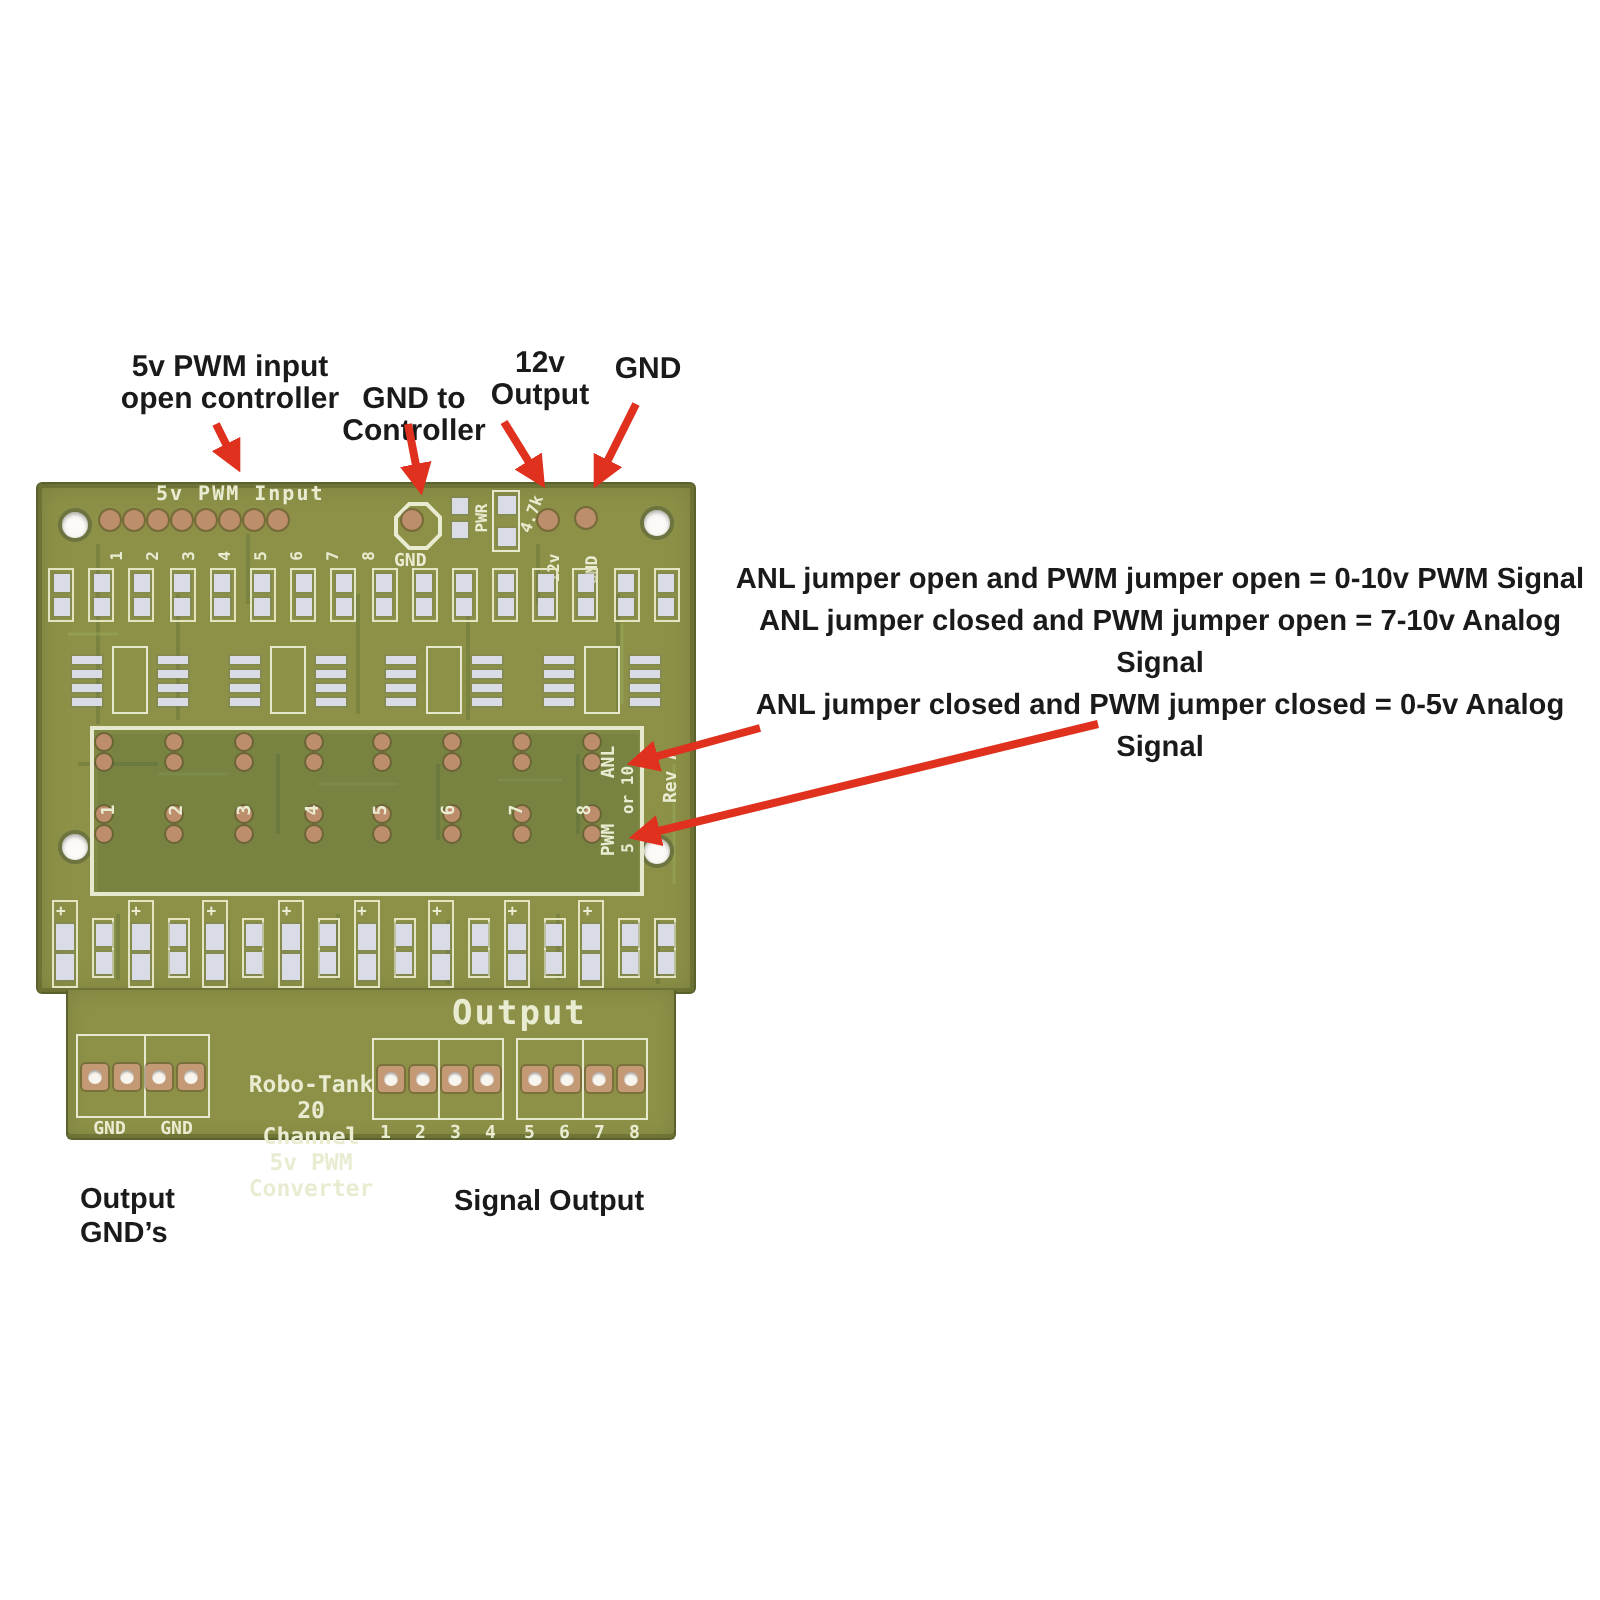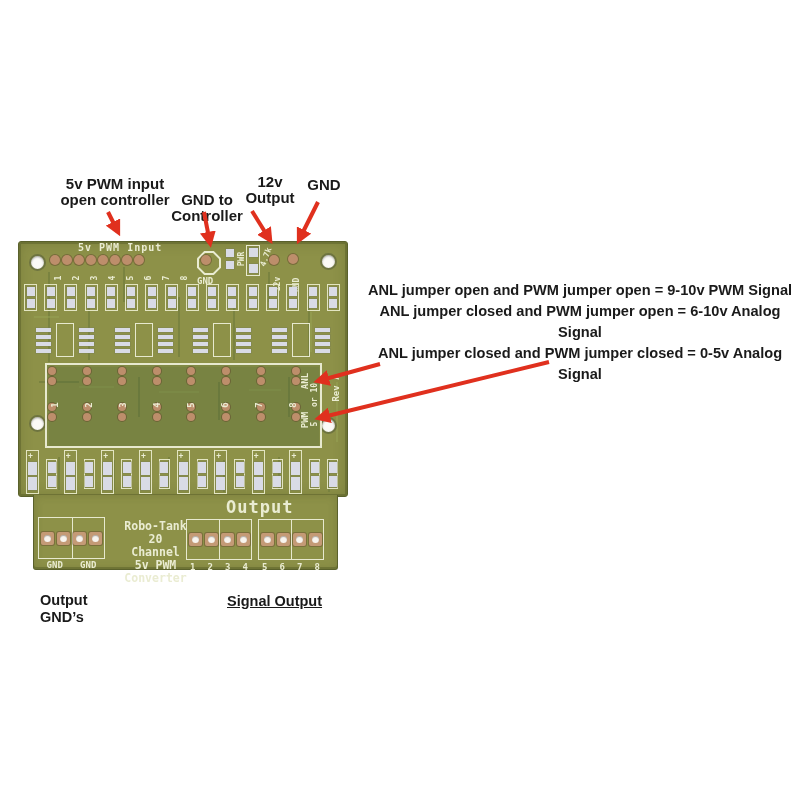--- a/index.html
+++ b/index.html
@@ -83,21 +83,21 @@
   .tblock .divider { position:absolute; left:50%; top:0; bottom:0; width:1px; background:#e7e9cf; }
   .tpin { position:relative; width:13px; height:13px; background:#c49a76; border-radius:2px;
           box-shadow:0 0 0 1px rgba(92,62,40,.4); }
   .tpin .thole { position:absolute; left:3px; top:3px; width:7px; height:7px; border-radius:50%;
           background:#f8f4ee; box-shadow: inset 0 1px 1px rgba(0,0,0,.3); }
   .tlabels { position:absolute; display:flex; justify-content:space-around;
              color:#eaecd2; font:bold 9px "DejaVu Sans Mono", monospace; }
   .tlabels.nums { justify-content:space-between; }
 
   
-  #board-title { position:absolute; left:104px; top:520px; width:84px; text-align:center;
+  #board-title { position:absolute; left:104px; top:536px; width:84px; text-align:center;
                  color:#eaecd2; font:bold 11.5px "DejaVu Sans Mono", monospace; line-height:13px;padding-left:19px; }
 
   
   .callout { position:absolute; color:#1a1a1a; font-weight:bold; font-size:15px; line-height:16px;
              text-align:center; font-family:"Liberation Sans", sans-serif; }
   #jumper-notes { position:absolute; left:360px; top:280px; width:440px; text-align:center;
                   color:#1a1a1a; font-weight:bold; font-size:14.6px; line-height:21px;
                   font-family:"Liberation Sans", sans-serif; }
   .bottom-label { position:absolute; color:#1a1a1a; font-weight:bold; font-size:14.5px; line-height:17px;
                   font-family:"Liberation Sans", sans-serif; }
@@ -556,30 +556,30 @@
   </div>
   <div class="callout" style="left:240px; top:174px; width:60px;">
     <div>12v</div>
     <div>Output</div>
   </div>
   <div class="callout" style="left:303px; top:177px; width:42px;">
     <div>GND</div>
   </div>
 
   <div id="jumper-notes">
-    <div>ANL jumper open and PWM jumper open = 9-10v PWM Signal</div>
-    <div>ANL jumper closed and PWM jumper open = 6-10v Analog Signal</div>
+    <div>ANL jumper open and PWM jumper open = 0-10v PWM Signal</div>
+    <div>ANL jumper closed and PWM jumper open = 7-10v Analog Signal</div>
     <div>ANL jumper closed and PWM jumper closed = 0-5v Analog Signal</div>
   </div>
 
   <div class="bottom-label" style="left:40px; top:592px;">
     <div>Output</div>
     <div>GND’s</div>
   </div>
-  <div class="bottom-label" style="left:227px; top:593px;text-decoration:underline;">
+  <div class="bottom-label" style="left:227px; top:593px;">
     <div>Signal Output</div>
   </div>
 
   <svg class="overlay" width="800" height="800">
     <defs>
       <marker id="ah" viewBox="0 0 10 10" refX="7" refY="5" markerWidth="4" markerHeight="4" orient="auto-start-reverse" fill="#e0301e">
         <path d="M0,0 L10,5 L0,10 z"></path>
       </marker>
     </defs>
     <g stroke="#e0301e" stroke-width="4">

